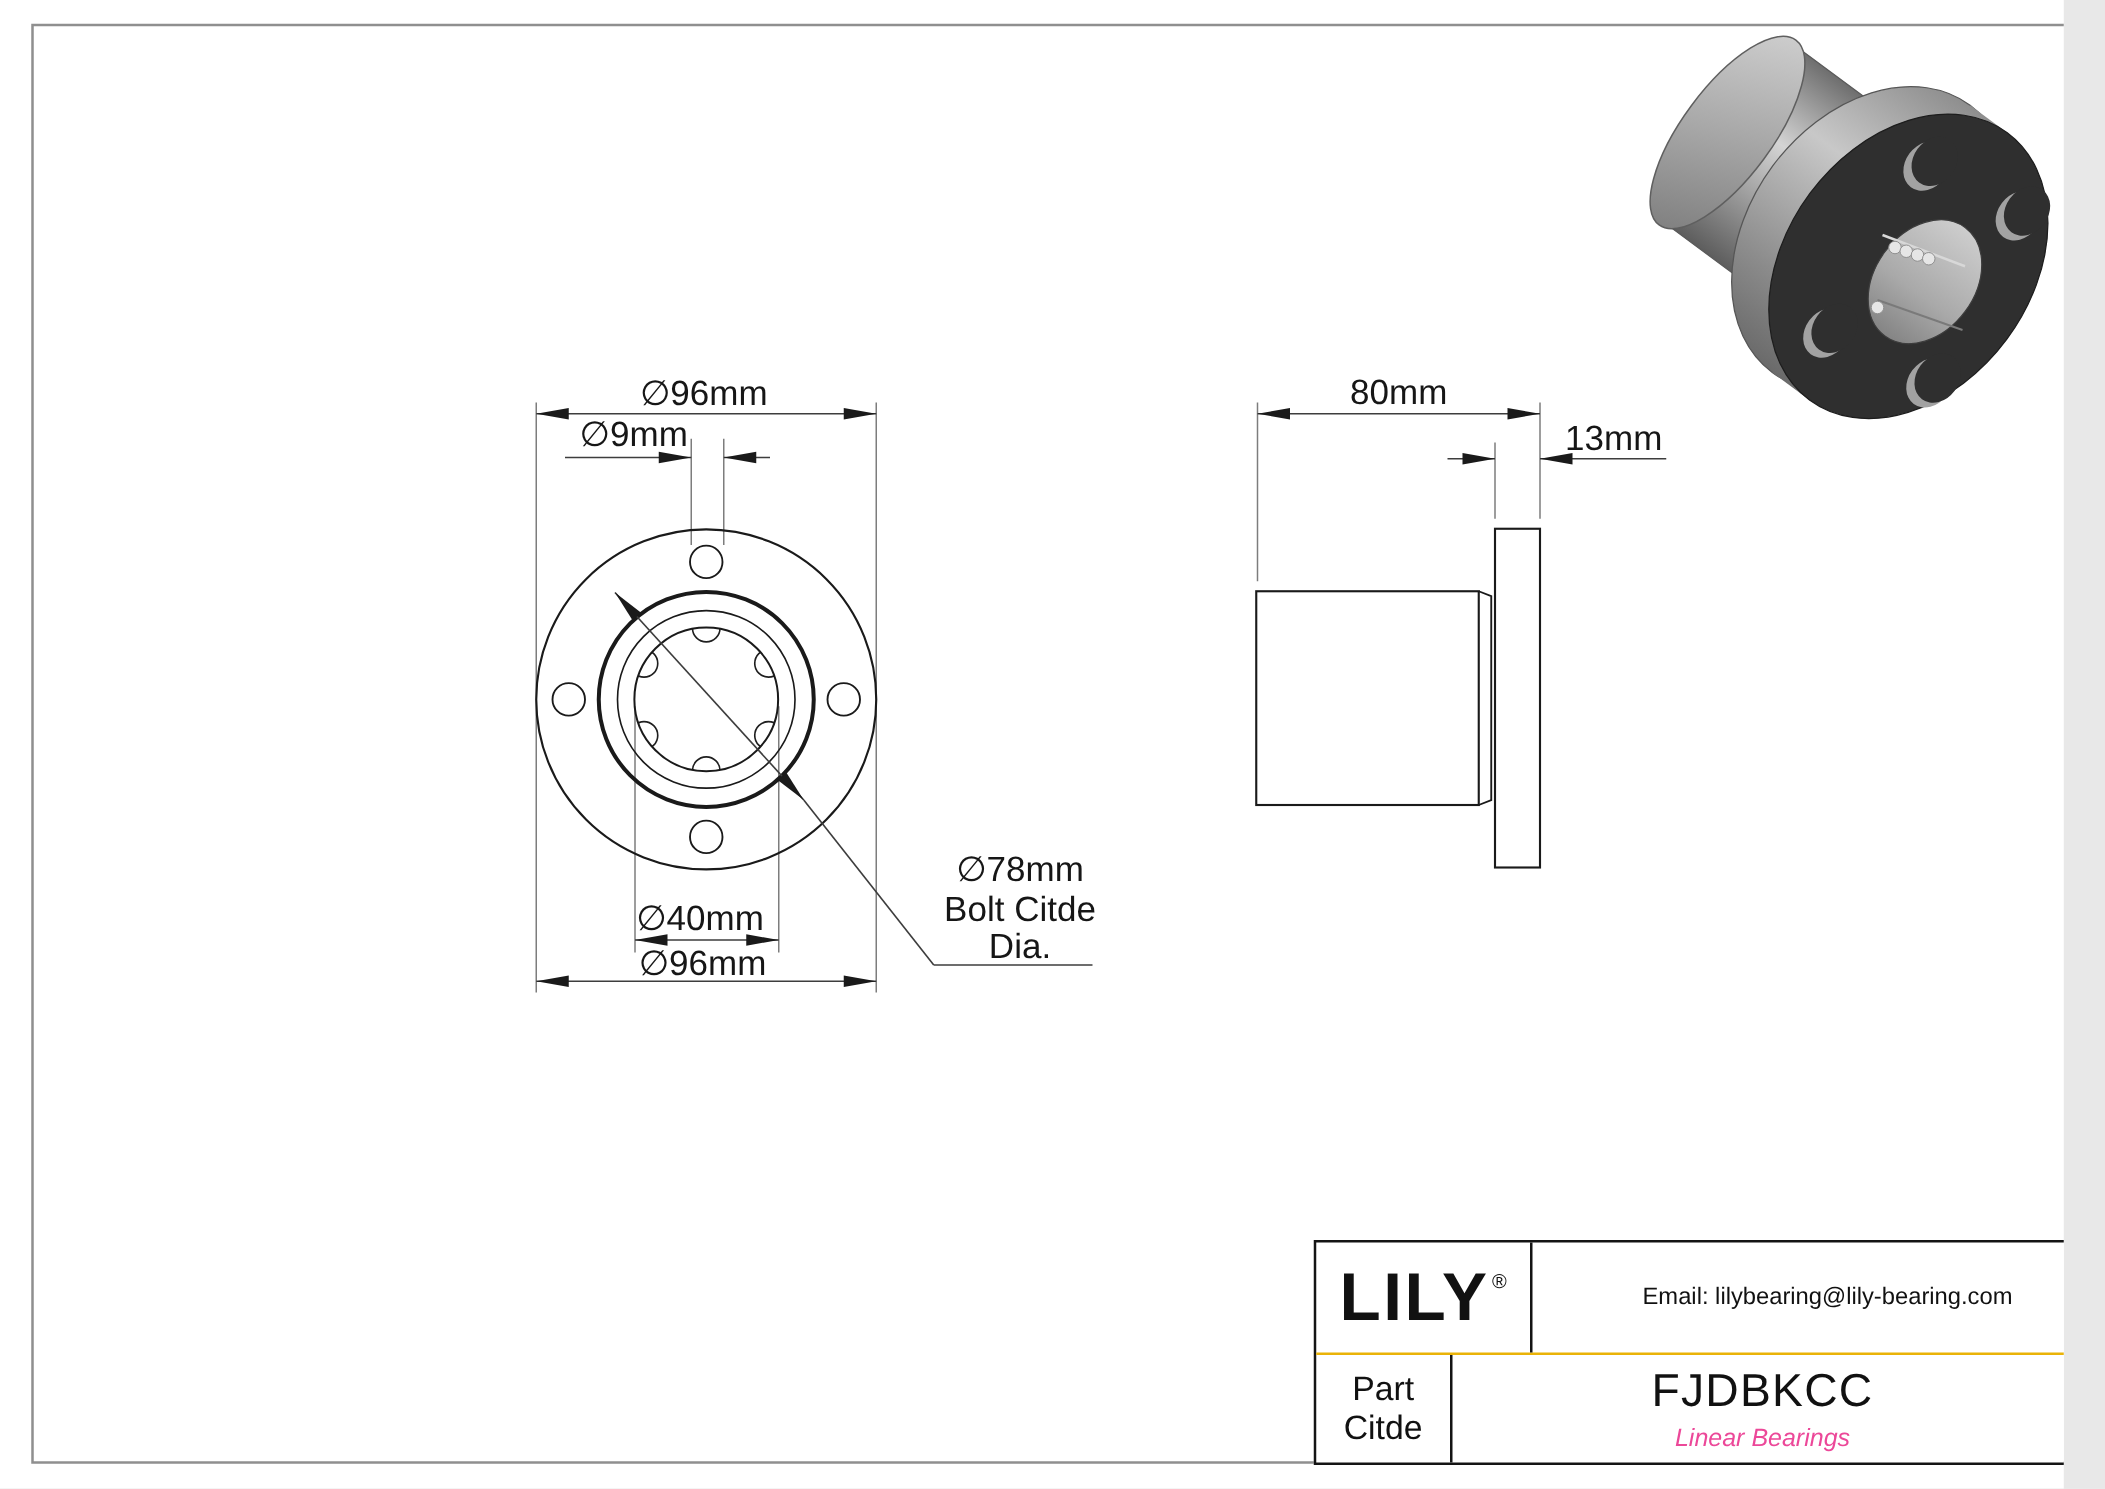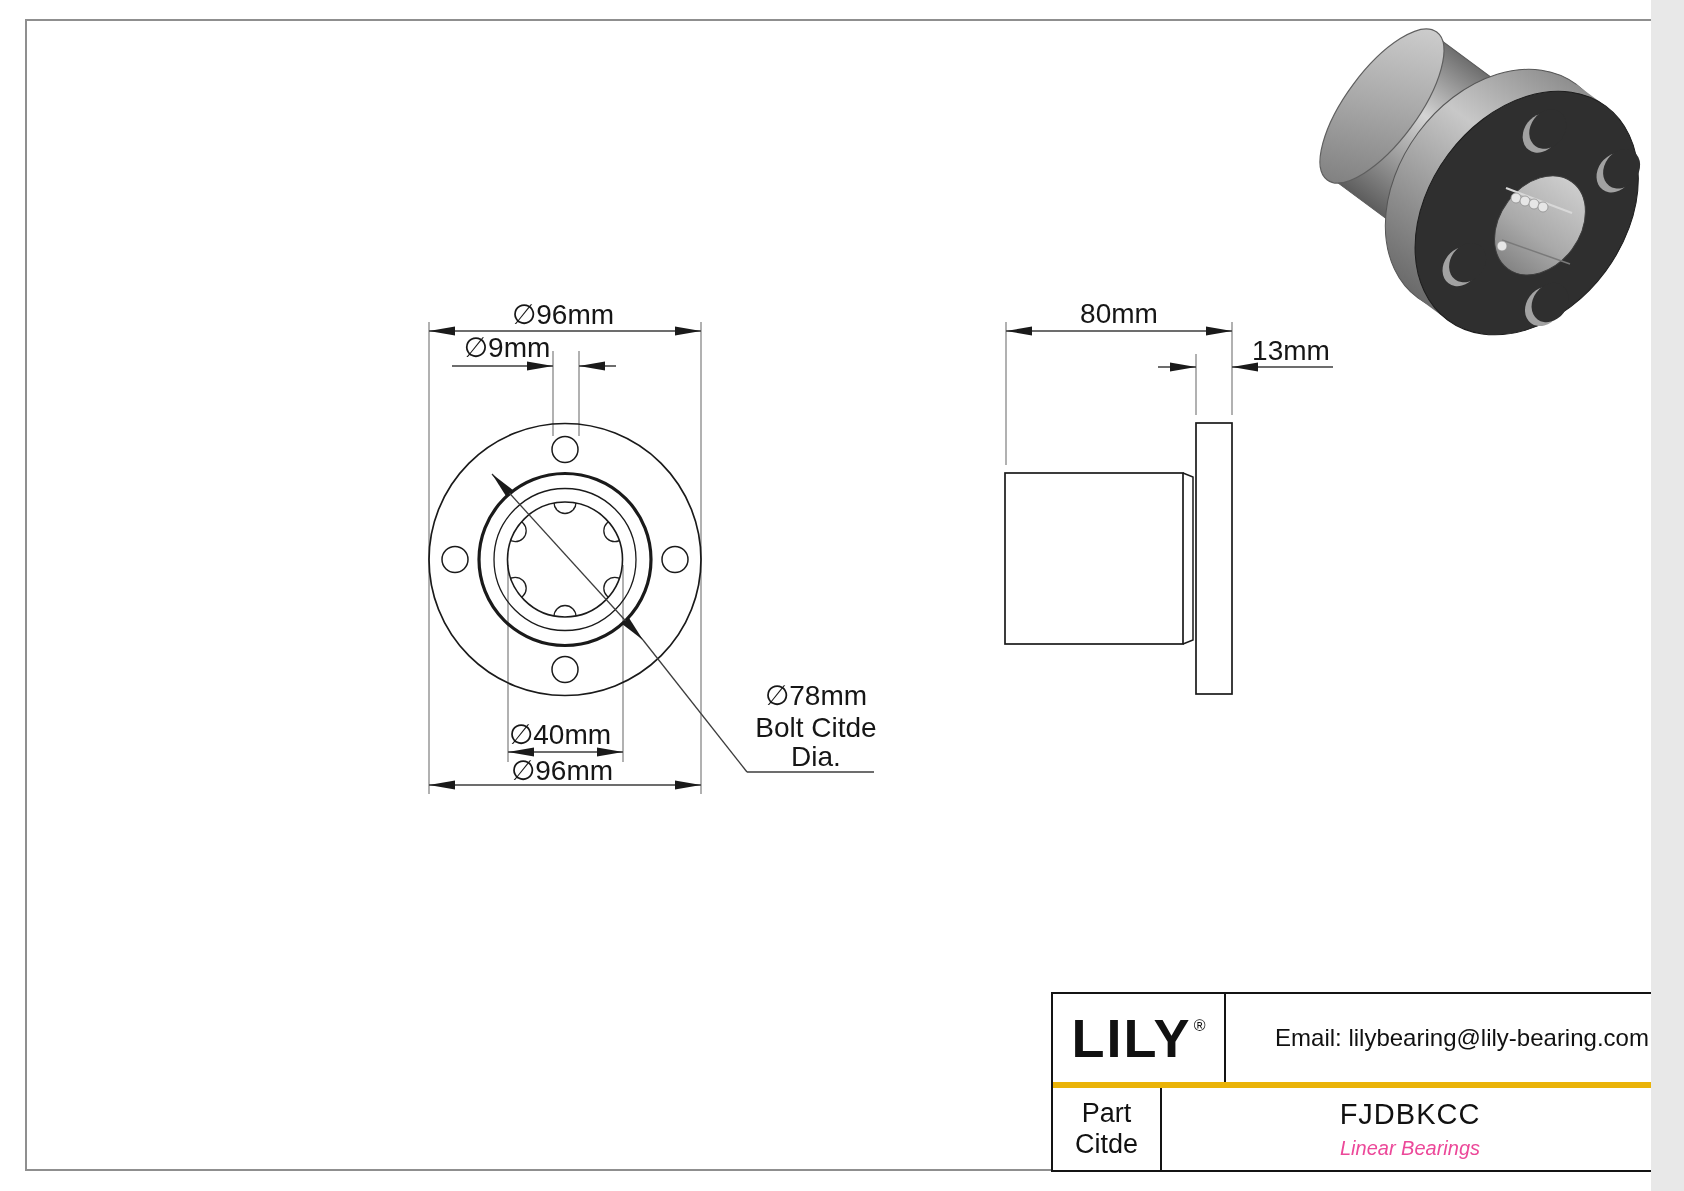--- a/index.html
+++ b/index.html
@@ -15,49 +15,49 @@
   svg .dim {
     font-family:"Liberation Sans","DejaVu Sans",sans-serif;
     font-size:28px; fill:#161616;
   }
   
   .tb {
     position:absolute; left:1051px; top:992px; width:609px; height:180px;
     border:2.5px solid #141414; box-sizing:border-box; background:#fff;
     display:flex; flex-direction:column;
   }
-  .tb-row1 { display:flex; height:88px; border-bottom:6px solid #eab308;gap:40px; }
+  .tb-row1 { display:flex; height:88px; border-bottom:2px solid #eab308;gap:40px; }
   .tb-row2 { display:flex; flex:1; }
   .tb-logo-cell {
     width:173px; border-right:2px solid #141414; box-sizing:border-box;
     display:flex; align-items:center; justify-content:center;
   }
   .tb-logo {
     font-size:54px; font-weight:700; letter-spacing:2px; color:#111;
     position:relative; line-height:1;
   }
   .tb-reg {
     font-size:16px; font-weight:400; position:relative; top:-26px; left:2px;
   }
   .tb-company-cell {
     flex:1; display:flex; flex-direction:column; align-items:center;
     justify-content:center; gap:5px;
   }
   .tb-company { font-size:25px; color:#111; }
-  .tb-email   { font-size:24px; color:#111; }
+  .tb-email   { font-size:19px; color:#111; }
   .tb-partlabel-cell {
     width:109px; border-right:2px solid #141414; box-sizing:border-box;
     display:flex; flex-direction:column; align-items:center; justify-content:center;text-align:center;
   }
   .tb-partlabel-cell div { font-size:27px; line-height:31px; color:#111; }
   .tb-part-cell {
     flex:1; display:flex; flex-direction:column; align-items:center;
     justify-content:center; gap:6px;
   }
-  .tb-partnum { font-size:29px; letter-spacing:1px; color:#111; }
+  .tb-partnum { font-size:37px; letter-spacing:1px; color:#111; }
   .tb-category { font-size:20px; color:#ec4899;font-style:italic; }
 </style>
 </head>
 <body>
 
 <div class="sheet">
   <div class="frame"></div>
 
   <svg class="drawing" width="1684" height="1191" viewBox="0 0 1684 1191">
     <defs>

